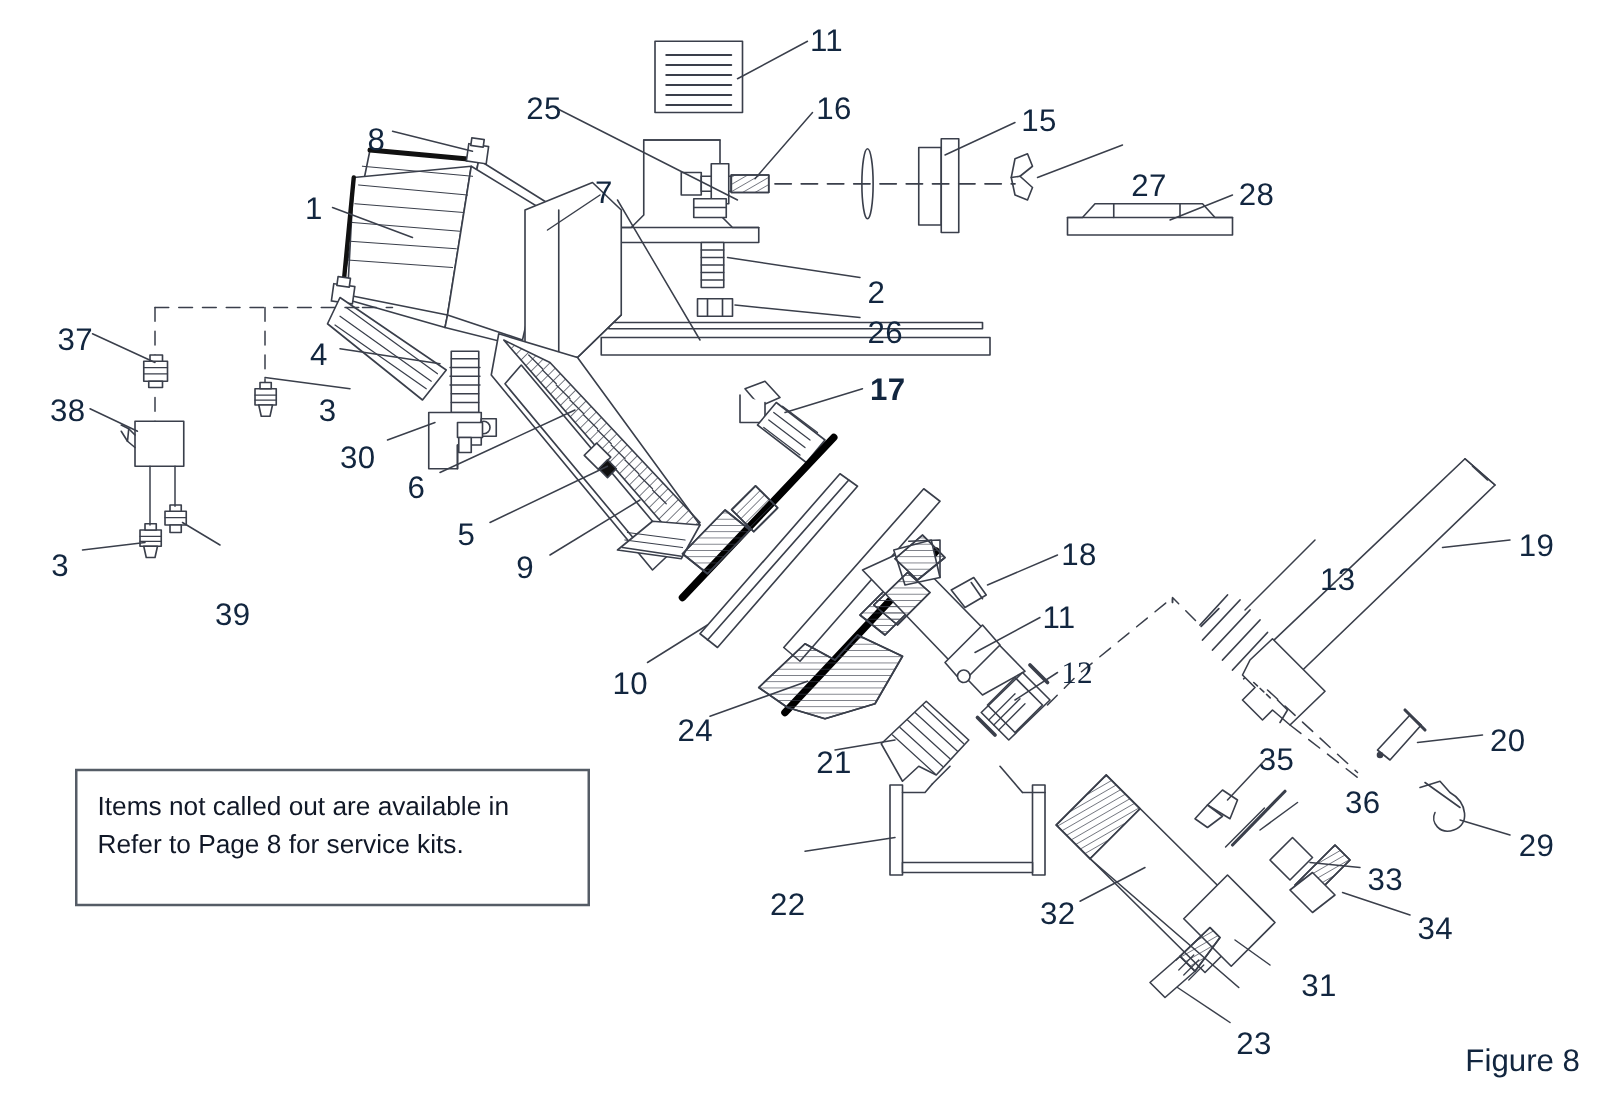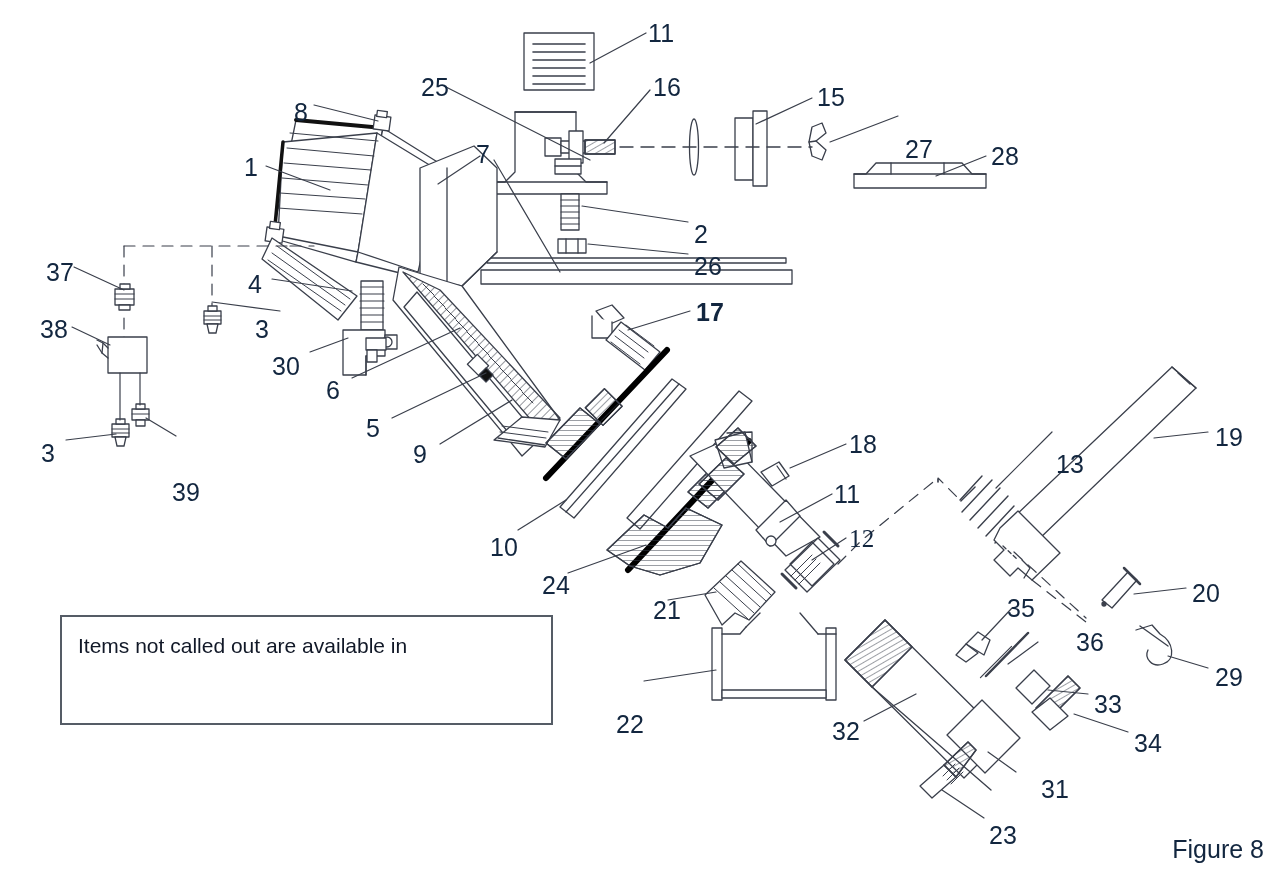--- a/index.html
+++ b/index.html
@@ -33,21 +33,21 @@
     line-height: 1;
     color: #12263f;
     white-space: nowrap;
     letter-spacing: 0.2px;
   }
   
   #note-box {
     position: absolute;
     left: 60px;
     top: 615px;
-    width: 493px;
+    width: 412px;
     height: 110px;
     border: 2px solid #555c66;
     background: #ffffff;
     box-sizing: border-box;
     padding: 14px 16px 0 16px;
   }
   #note-box .note-line {
     font-size: 21px;
     line-height: 30px;
     color: #111827;
@@ -573,17 +573,18 @@
     <span class="callout" style="left:1134px; top:731px;text-align:center;">34</span>
     <span class="callout" style="left:1007px; top:596px;">35</span>
     <span class="callout" style="left:1040px; top:630px;margin-left:36px;">36</span>
     <span class="callout" style="left:46px;   top:260px;">37</span>
     <span class="callout" style="left:40px;   top:317px;">38</span>
     <span class="callout" style="left:172px;  top:432px;margin-top:48px;">39</span>
   </div>
 
   <div id="note-box">
     <div class="note-line">Items not called out are available in</div>
+    <div class="note-line">Refer to Page 8 for service kits.</div>
   </div>
 
   <div id="figure-caption">Figure 8</div>
 
 </div>
 
 </body></html>

